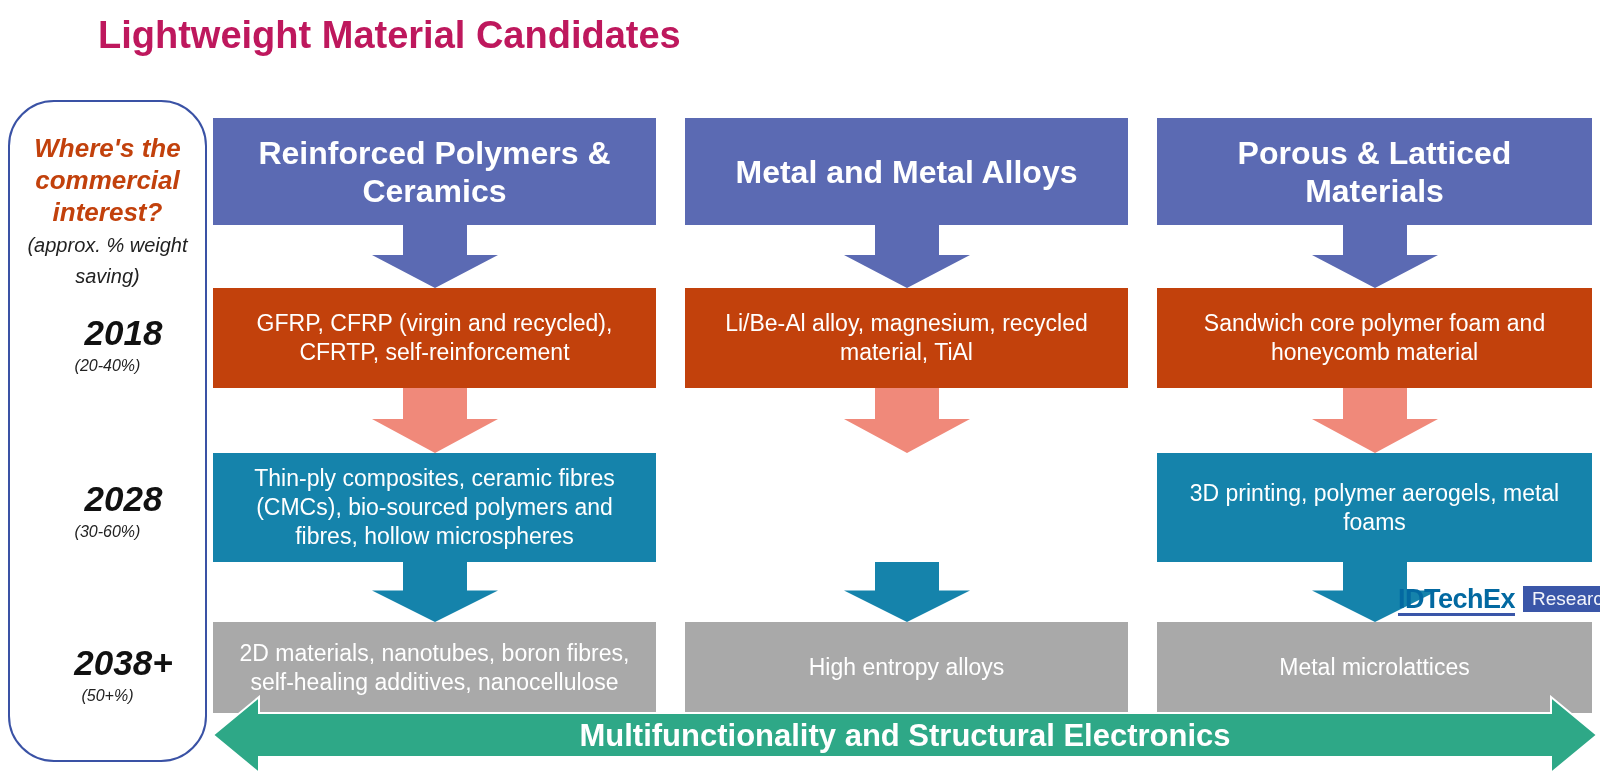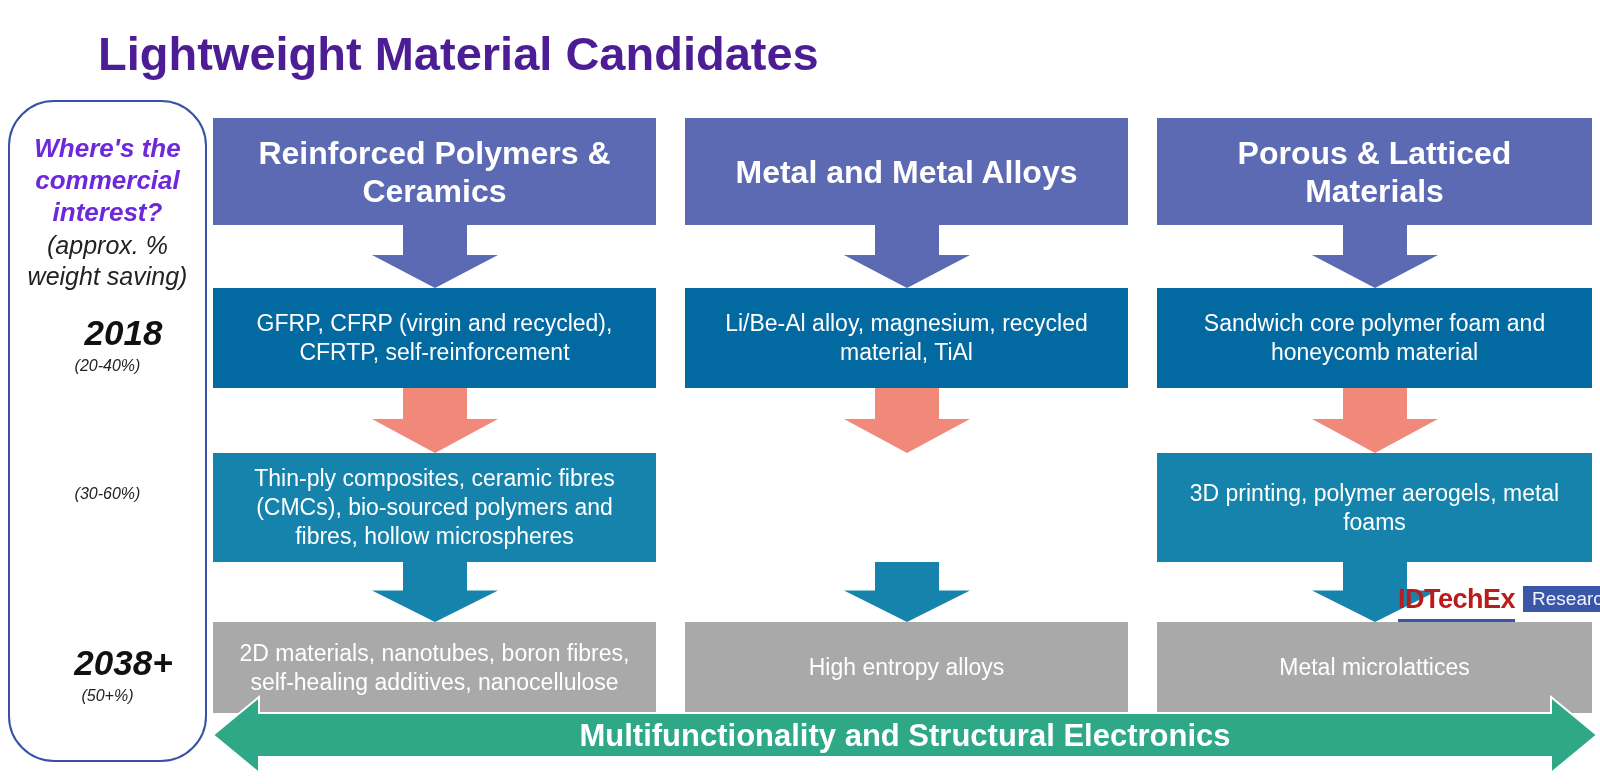--- a/index.html
+++ b/index.html
@@ -1,69 +1,69 @@
 <!DOCTYPE html>
 <html><head>
 <meta charset="utf-8">
 <style>
   html,body{margin:0;padding:0;background:#fff;}
   .page{
     position:relative;width:1600px;height:784px;overflow:hidden;background:#ffffff;
     font-family:"Liberation Sans", sans-serif;
   }
   .title{
-    position:absolute;left:98px;top:26px;font-size:47px;font-weight:bold;
-    color:#4c1d95;letter-spacing:0px;
+    position:absolute;left:98px;top:14px;font-size:38px;font-weight:bold;
+    color:#be185d;letter-spacing:0px;
   }
   
   .sidebar{
     position:absolute;left:8px;top:100px;width:199px;height:662px;
     border:2px solid #3a52a5;border-radius:46px;background:#ffffff;box-sizing:border-box;
   }
   .sidebar .heading{
     position:absolute;top:30px;left:6px;right:6px;text-align:center;
-    font-size:26px;line-height:32px;font-weight:bold;font-style:italic;color:#6d28d9;
+    font-size:26px;line-height:32px;font-weight:bold;font-style:italic;color:#c2410c;
   }
   .sidebar .subheading{
     position:absolute;top:128px;left:4px;right:4px;text-align:center;
-    font-size:25px;line-height:31px;font-style:italic;color:#222;
+    font-size:20px;line-height:31px;font-style:italic;color:#222;
   }
   .milestone{position:absolute;left:0;width:100%;text-align:center;}
   .milestone .year{font-size:35px;font-weight:bold;font-style:italic;color:#111;line-height:38px;padding-left:32px;}
   .milestone .range{font-size:16px;font-style:italic;color:#222;line-height:28px;}
   .m0{top:212px;} .m1{top:378px;} .m2{top:542px;}
   
   .col{position:absolute;top:0;height:784px;}
   .c0{left:213px;width:443px;} .c1{left:685px;width:443px;} .c2{left:1157px;width:435px;}
   .box{
     position:absolute;left:0;width:100%;box-sizing:border-box;display:flex;
     align-items:center;justify-content:center;text-align:center;color:#ffffff;
   }
   .hdr{top:118px;height:107px;background:#5b6ab3;font-size:32px;line-height:38px;font-weight:bold;padding:0 20px;}
-  .coral{top:288px;height:100px;background:#0369a1;}
+  .coral{top:288px;height:100px;background:#c2410c;}
   .teal{top:453px;height:109px;background:#1583ab;}
   .gray{top:622px;height:91px;background:#a9a9a9;}
   .body-text{font-size:23px;line-height:29px;padding:0 18px;}
   .down-arrow{position:absolute;left:50%;transform:translateX(-50%);width:126px;display:block;}
   .a-purple{top:225px;height:63px;} .a-purple polygon{fill:#5b6ab3;}
   .a-coral{top:388px;height:65px;}  .a-coral polygon{fill:#f0897a;}
   .a-teal{top:562px;height:60px;}   .a-teal polygon{fill:#1583ab;}
   
   .bottom-arrow-svg{position:absolute;left:213px;top:695px;width:1384px;height:80px;}
   .bottom-arrow-svg polygon{fill:#2ea887;stroke:#ffffff;stroke-width:2;}
   .bottom-arrow-label{
     position:absolute;left:213px;top:713px;width:1384px;height:45px;
     display:flex;align-items:center;justify-content:center;
     color:#ffffff;font-size:31px;font-weight:bold;
   }
   
   .logo{position:absolute;left:1398px;top:586px;height:34px;display:flex;align-items:flex-start;}
   .logo .brand{
-    font-size:27px;font-weight:bold;color:#b91c1c;line-height:27px;
-    border-bottom:3px solid #3a56a8;padding-bottom:6px;letter-spacing:-0.5px;
+    font-size:27px;font-weight:bold;color:#0369a1;line-height:27px;
+    border-bottom:3px solid #3a56a8;padding-bottom:0;letter-spacing:-0.5px;
   }
   .logo .division{
     margin-left:8px;background:#3a56a8;color:#f2f4fb;font-size:19px;line-height:26px;
     padding:0 9px;height:26px;display:inline-block;
   }
 </style>
 </head>
 <body>
 
 <div class="page">
@@ -71,20 +71,21 @@
   <div class="title">Lightweight Material Candidates</div>
 
   <div class="sidebar">
     <div class="heading">Where's the commercial interest?</div>
     <div class="subheading">(approx. % weight saving)</div>
     <div class="milestone m0">
       <div class="year">2018</div>
       <div class="range">(20-40%)</div>
     </div>
     <div class="milestone m1">
+      <div class="year">2028</div>
       <div class="range">(30-60%)</div>
     </div>
     <div class="milestone m2">
       <div class="year">2038+</div>
       <div class="range">(50+%)</div>
     </div>
   </div>
 
   <div class="col c0">
     <div class="box hdr">Reinforced Polymers &amp; Ceramics</div>

